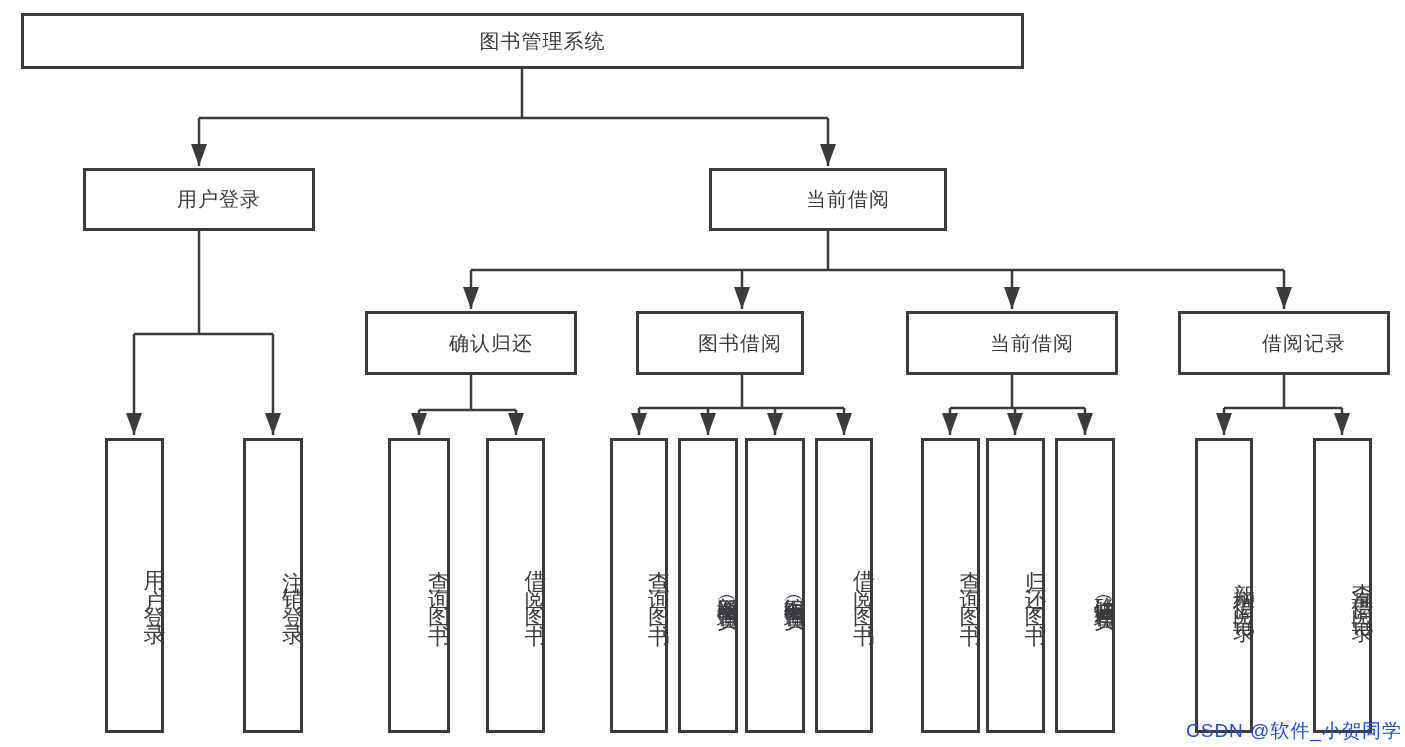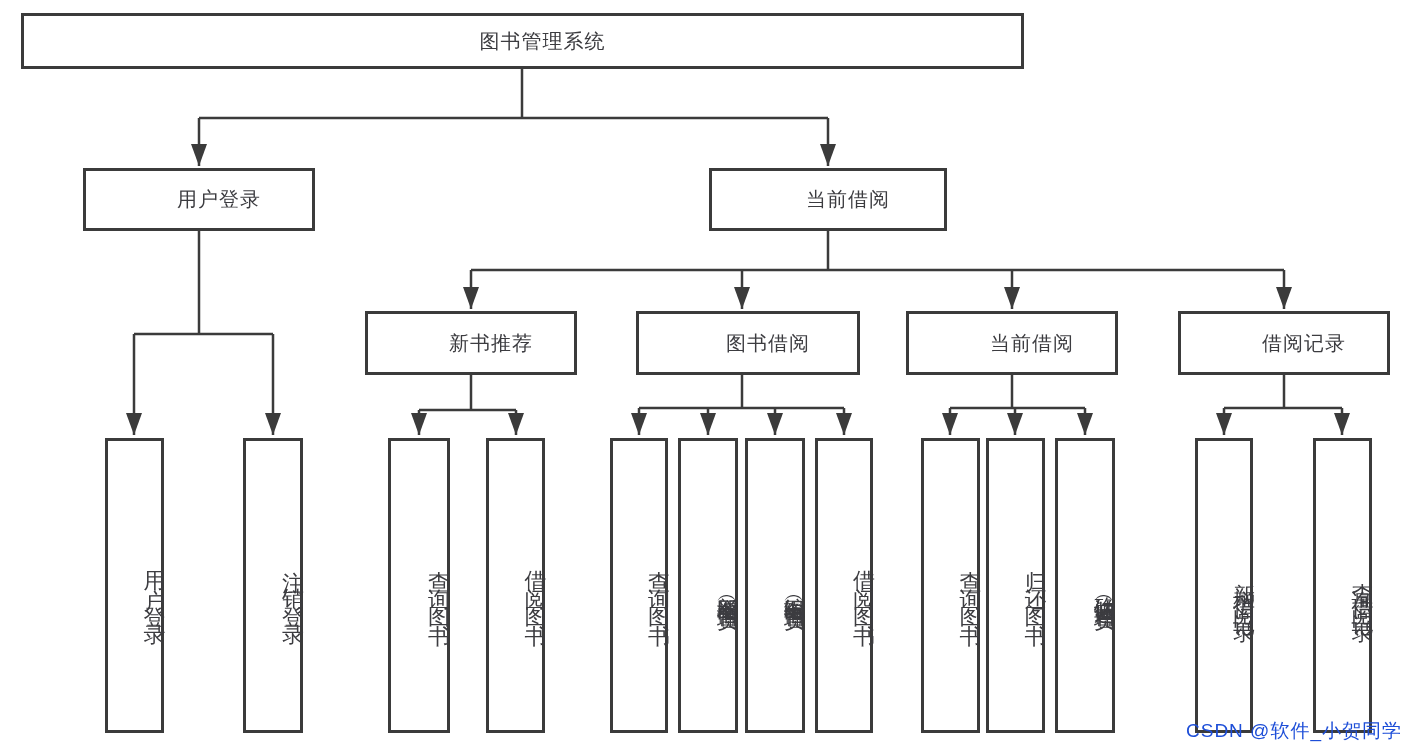--- a/index.html
+++ b/index.html
@@ -99,22 +99,22 @@
       <path d="M1224,408 L1224,435" marker-end="url(#arrow)"></path>
       <path d="M1342,408 L1342,435" marker-end="url(#arrow)"></path>
     </g>
   </svg>
 
   <div class="node root-node" style="left:21px;top:13px;width:1003px;height:56px;">图书管理系统</div>
 
   <div class="node h-node" style="left:83px;top:168px;width:232px;height:63px;">用户登录</div>
   <div class="node h-node" style="left:709px;top:168px;width:238px;height:63px;">当前借阅</div>
 
-  <div class="node h-node" style="left:365px;top:311px;width:212px;height:64px;">新书推荐</div>
-  <div class="node h-node" style="left:636px;top:311px;width:224px;height:64px;">图书借阅</div>
+  <div class="node h-node" style="left:365px;top:311px;width:212px;height:64px;">确认归还</div>
+  <div class="node h-node" style="left:636px;top:311px;width:168px;height:64px;">图书借阅</div>
   <div class="node h-node" style="left:906px;top:311px;width:212px;height:64px;">当前借阅</div>
   <div class="node h-node" style="left:1178px;top:311px;width:212px;height:64px;">借阅记录</div>
 
   <div class="node leaf" style="left:105px;top:438px;width:59px;height:295px;">用户登录</div>
   <div class="node leaf" style="left:243px;top:438px;width:60px;height:295px;">注销登录</div>
 
   <div class="node leaf" style="left:388px;top:438px;width:62px;height:295px;">查询图书</div>
   <div class="node leaf" style="left:486px;top:438px;width:59px;height:295px;">借阅图书</div>
 
   <div class="node leaf" style="left:610px;top:438px;width:58px;height:295px;">查询图书</div>

